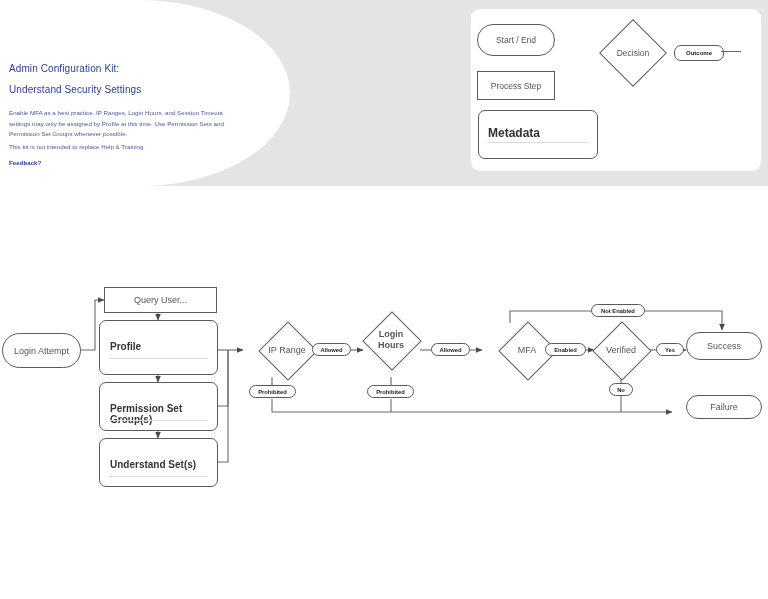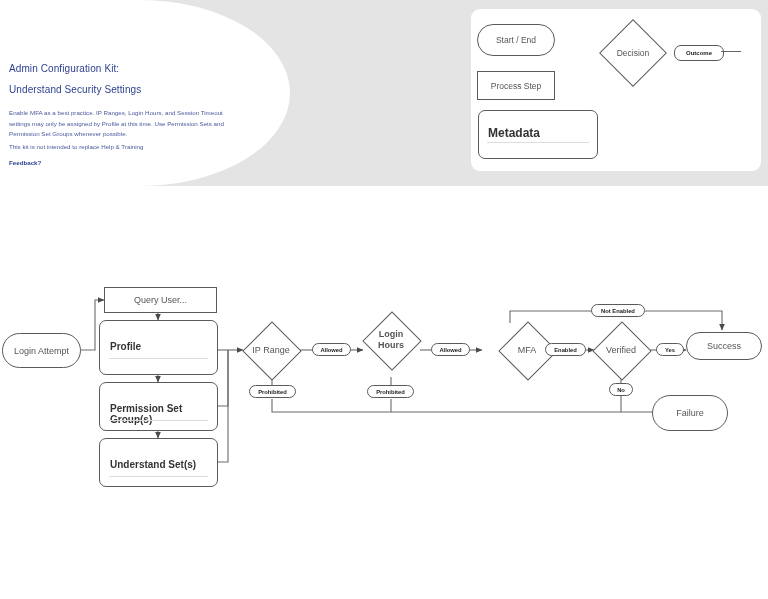--- a/index.html
+++ b/index.html
@@ -159,21 +159,21 @@
   <div class="node metabox" style="left:99px;top:382px;width:119px;height:49px;">
     <span class="mt">Permission Set Group(s)</span>
     <span class="ml"></span>
   </div>
 
   <div class="node metabox" style="left:99px;top:438px;width:119px;height:49px;">
     <span class="mt">Understand Set(s)</span>
     <span class="ml"></span>
   </div>
 
-  <div class="diamond-wrap" style="left:242px;top:321px;width:58px;height:58px;">
+  <div class="diamond-wrap" style="left:258px;top:321px;width:58px;height:58px;">
     <span class="dia" style="left:9px;top:9px;width:40px;height:40px;"></span>
     <span class="dtext">IP Range</span>
   </div>
 
   <div class="diamond-wrap" style="left:362px;top:311px;width:58px;height:58px;font-weight:bold;">
     <span class="dia" style="left:9px;top:9px;width:40px;height:40px;"></span>
     <span class="dtext" style="flex-direction:column;">
       <span>Login</span>
       <span>Hours</span>
     </span>
@@ -186,21 +186,21 @@
 
   <div class="diamond-wrap" style="left:592px;top:321px;width:58px;height:58px;">
     <span class="dia" style="left:9px;top:9px;width:40px;height:40px;"></span>
     <span class="dtext">Verified</span>
   </div>
 
   <div class="node term" style="left:686px;top:332px;width:76px;height:28px;">
     <span>Success</span>
   </div>
 
-  <div class="node term" style="left:652px;top:395px;width:76px;height:36px;">
+  <div class="node term" style="left:686px;top:395px;width:76px;height:24px;">
     <span>Failure</span>
   </div>
 
   <div class="pill" style="left:312px;top:343px;width:39px;">
     <span>Allowed</span>
   </div>
   <div class="pill" style="left:431px;top:343px;width:39px;">
     <span>Allowed</span>
   </div>
   <div class="pill" style="left:249px;top:385px;width:47px;">

